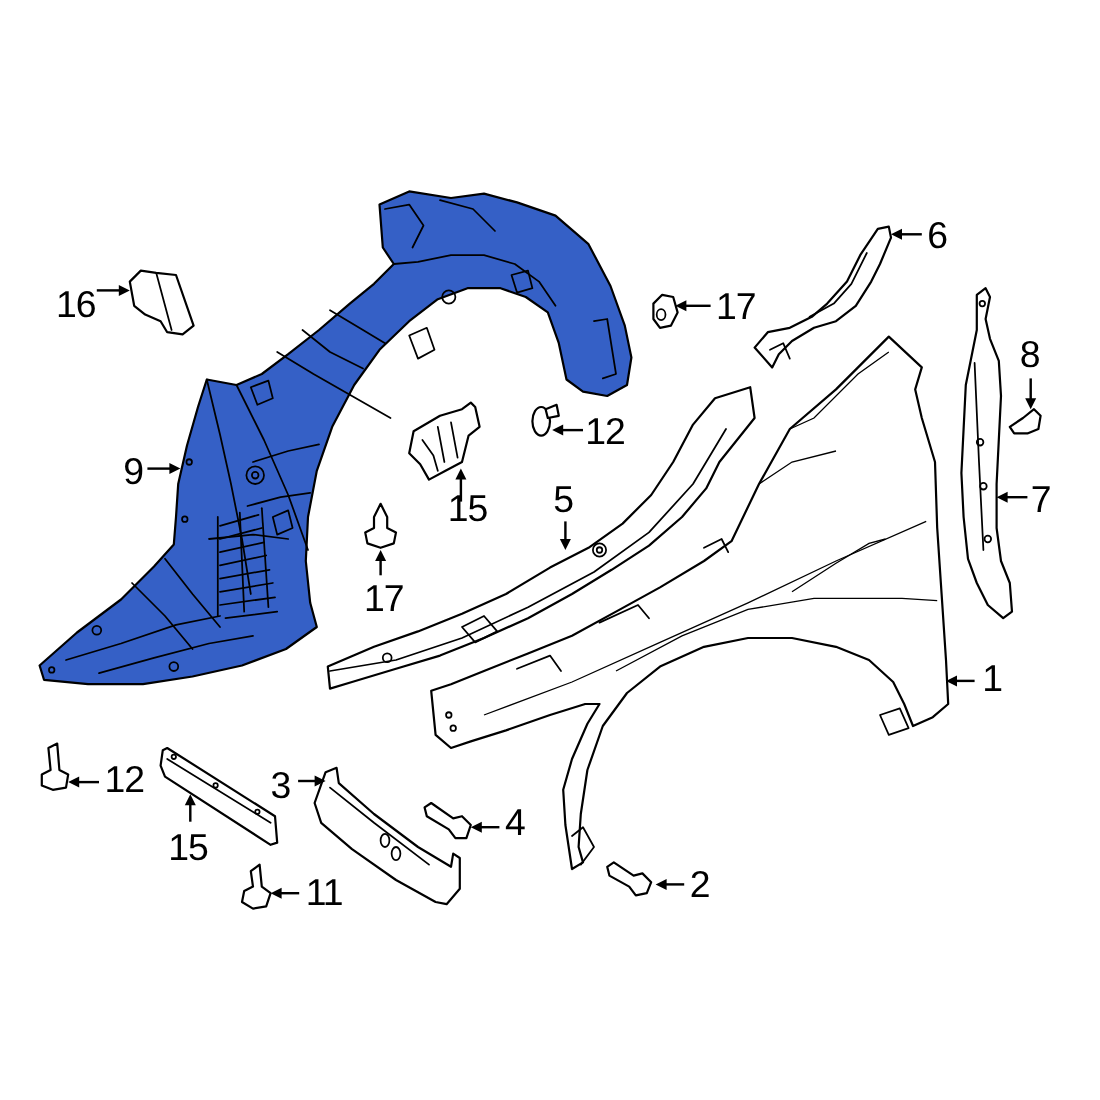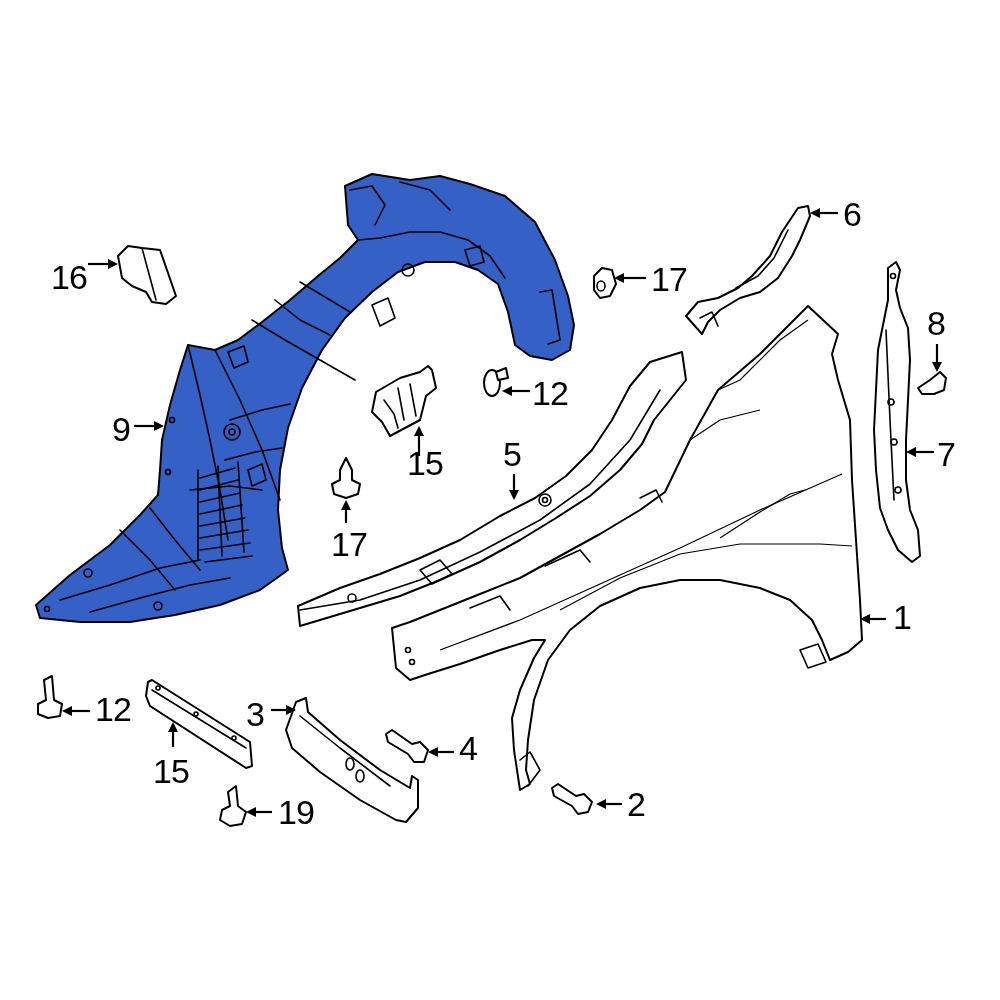--- a/index.html
+++ b/index.html
@@ -230,15 +230,15 @@
 <span class="callout" style="left:937px;top:437px">7</span>
 <span class="callout" style="left:532px;top:376px">12</span>
 <span class="callout" style="left:407px;top:446px">15</span>
 <span class="callout" style="left:503px;top:437px">5</span>
 <span class="callout" style="left:331px;top:527px">17</span>
 <span class="callout" style="left:893px;top:600px">1</span>
 <span class="callout" style="left:95px;top:692px">12</span>
 <span class="callout" style="left:153px;top:754px">15</span>
 <span class="callout" style="left:246px;top:697px">3</span>
 <span class="callout" style="left:459px;top:731px">4</span>
-<span class="callout" style="left:278px;top:795px">19</span>
+<span class="callout" style="left:278px;top:795px">11</span>
 <span class="callout" style="left:627px;top:787px">2</span>
 </div>
 
 </body></html>

